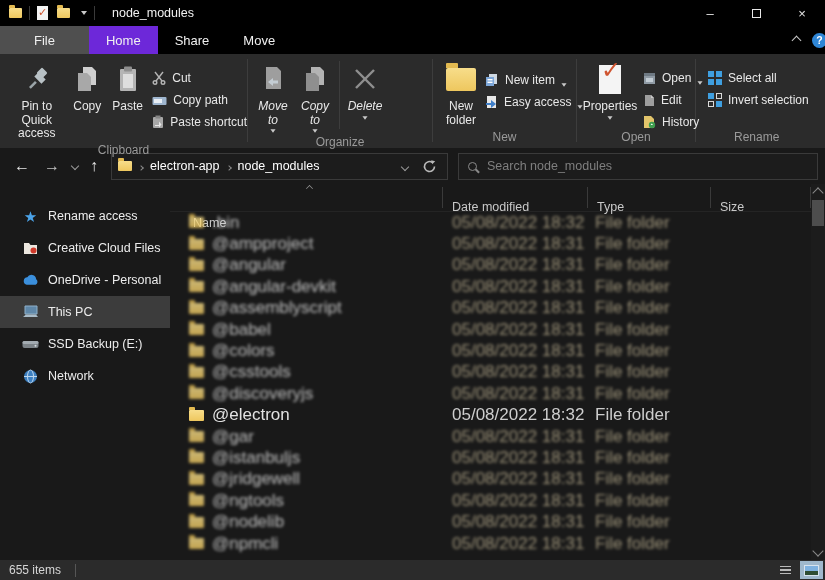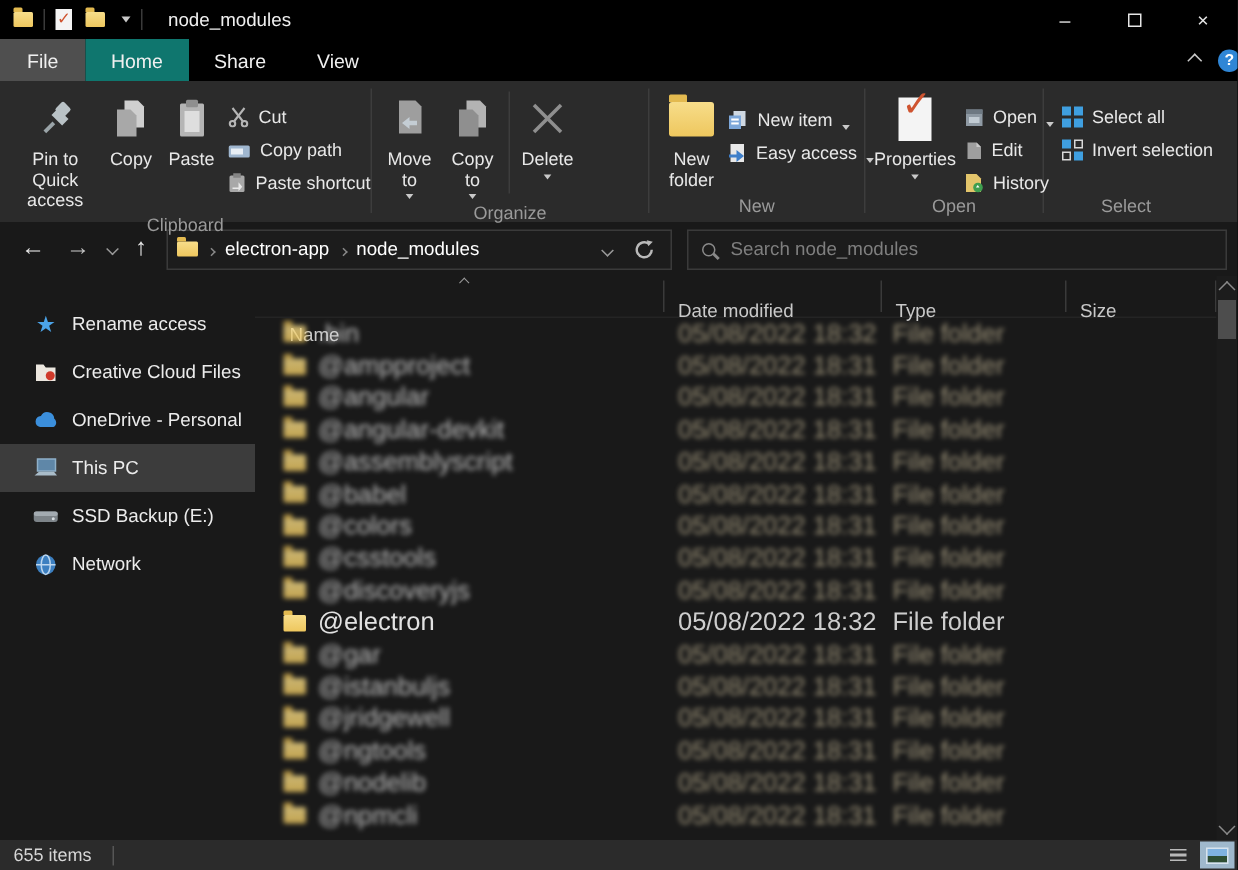--- a/index.html
+++ b/index.html
@@ -18,22 +18,22 @@
   .qat { display:flex; align-items:center; gap:9px; }
   .qat .caret-dn { margin-left:2px; }
   .tb-title { margin-left:10px; font-size:12.5px; color:#f0f0f0; }
   .win-controls { position:absolute; right:0; top:0; height:26px; display:flex; }
   .win-btn { width:46px; height:26px; display:flex; align-items:center; justify-content:center; color:#e6e6e6; font-size:13px; }
   .win-max-glyph { width:9px; height:9px; border:1px solid #e6e6e6; }
 
   
   .tabrow { height:28px; background:#000; display:flex; align-items:stretch; flex:0 0 auto; position:relative; }
   .tab { padding:0 17px; display:flex; align-items:center; font-size:13px; color:#f0f0f0; }
-  .tab-file { background:#4f4f4f; padding:0 18px; }
-  .tab-active { background:#0f766e; }
+  .tab-file { background:#4f4f4f; padding:0 34px; }
+  .tab-active { background:#6d28d9; }
   .tabrow-right { position:absolute; right:6px; top:0; height:28px; display:flex; align-items:center; gap:12px; }
   .help-badge { width:15px; height:15px; border-radius:50%; background:#2f86d6; color:#fff; font-size:10.5px; font-weight:bold; display:flex; align-items:center; justify-content:center; margin-right:-8px; }
 
   
   .ribbon { height:94px; background:#2b2b2b; display:flex; flex:0 0 auto; }
   .rsec { position:relative; display:flex; flex-direction:column; }
   .rsec-body { flex:1; display:flex; align-items:flex-start; padding-top:5px; }
   .rsec-label { height:18px; text-align:center; font-size:12px; color:#9a9a9a; }
   .rsec-div { width:1px; background:#3d3d3d; margin:5px 0 6px 0; }
   .bigbtn { display:flex; flex-direction:column; align-items:center; text-align:center; padding:2px 5px; font-size:12px; line-height:13.5px; color:#e8e8e8; }
@@ -135,21 +135,21 @@
           <span class="win-max-glyph"></span>
         </div>
       <div class="win-btn">×</div>
     </div>
   </div>
 
   <div class="tabrow">
     <div class="tab tab-file">File</div>
     <div class="tab tab-active">Home</div>
     <div class="tab">Share</div>
-    <div class="tab">View</div>
+    <div class="tab">Move</div>
     <div class="tabrow-right">
       <span class="chev chev-up"></span>
       <span class="help-badge">?</span>
     </div>
   </div>
 
   <div class="ribbon">
 
     <div class="rsec" style="width:247px;">
       <div class="rsec-body" style="padding-left:6px;">
@@ -217,21 +217,21 @@
             </span>
             <span>Paste shortcut</span>
           </div>
         </div>
       </div>
       <div class="rsec-label">Clipboard</div>
     </div>
     <div class="rsec-div"></div>
 
     <div class="rsec" style="width:184px;">
-      <div class="rsec-body" style="padding-left:4px;">
+      <div class="rsec-body" style="padding-left:4px;font-style:italic;">
         <div class="bigbtn" style="width:42px;">
           <span class="ic">
             <svg width="24" height="28" viewBox="0 0 24 28">
                 <path d="M5 2 h11 l4 4 v18 h-15 z" fill="#9e9e9e"></path>
                 <path d="M7 17 l5-4 v2.5 h5 v3 h-5 v2.5 z" fill="#c4cdd4"></path>
               </svg>
           </span>
           <span><span>Move to</span></span>
           <span class="caret-dn caret-sm" style="margin-top:2px;"></span>
         </div>
@@ -364,21 +364,21 @@
             <span class="sq-grid">
                 <i class="sq-b"></i>
                 <i class="sq-o"></i>
                 <i class="sq-o"></i>
                 <i class="sq-b"></i>
               </span>
             <span>Invert selection</span>
           </div>
         </div>
       </div>
-      <div class="rsec-label" style="text-align:left; padding-left:38px;">Select</div>
+      <div class="rsec-label" style="text-align:left; padding-left:38px;">Rename</div>
     </div>
   </div>
 
   <div class="navbar">
     <span class="nav-btn">←</span>
     <span class="nav-btn" style="color:#c2c2c2;">→</span>
     <span class="nav-btn nav-chev">
         <span class="chev chev-dn" style="width:6px;height:6px;border-color:#9a9a9a;"></span>
       </span>
     <span class="nav-btn">↑</span>

